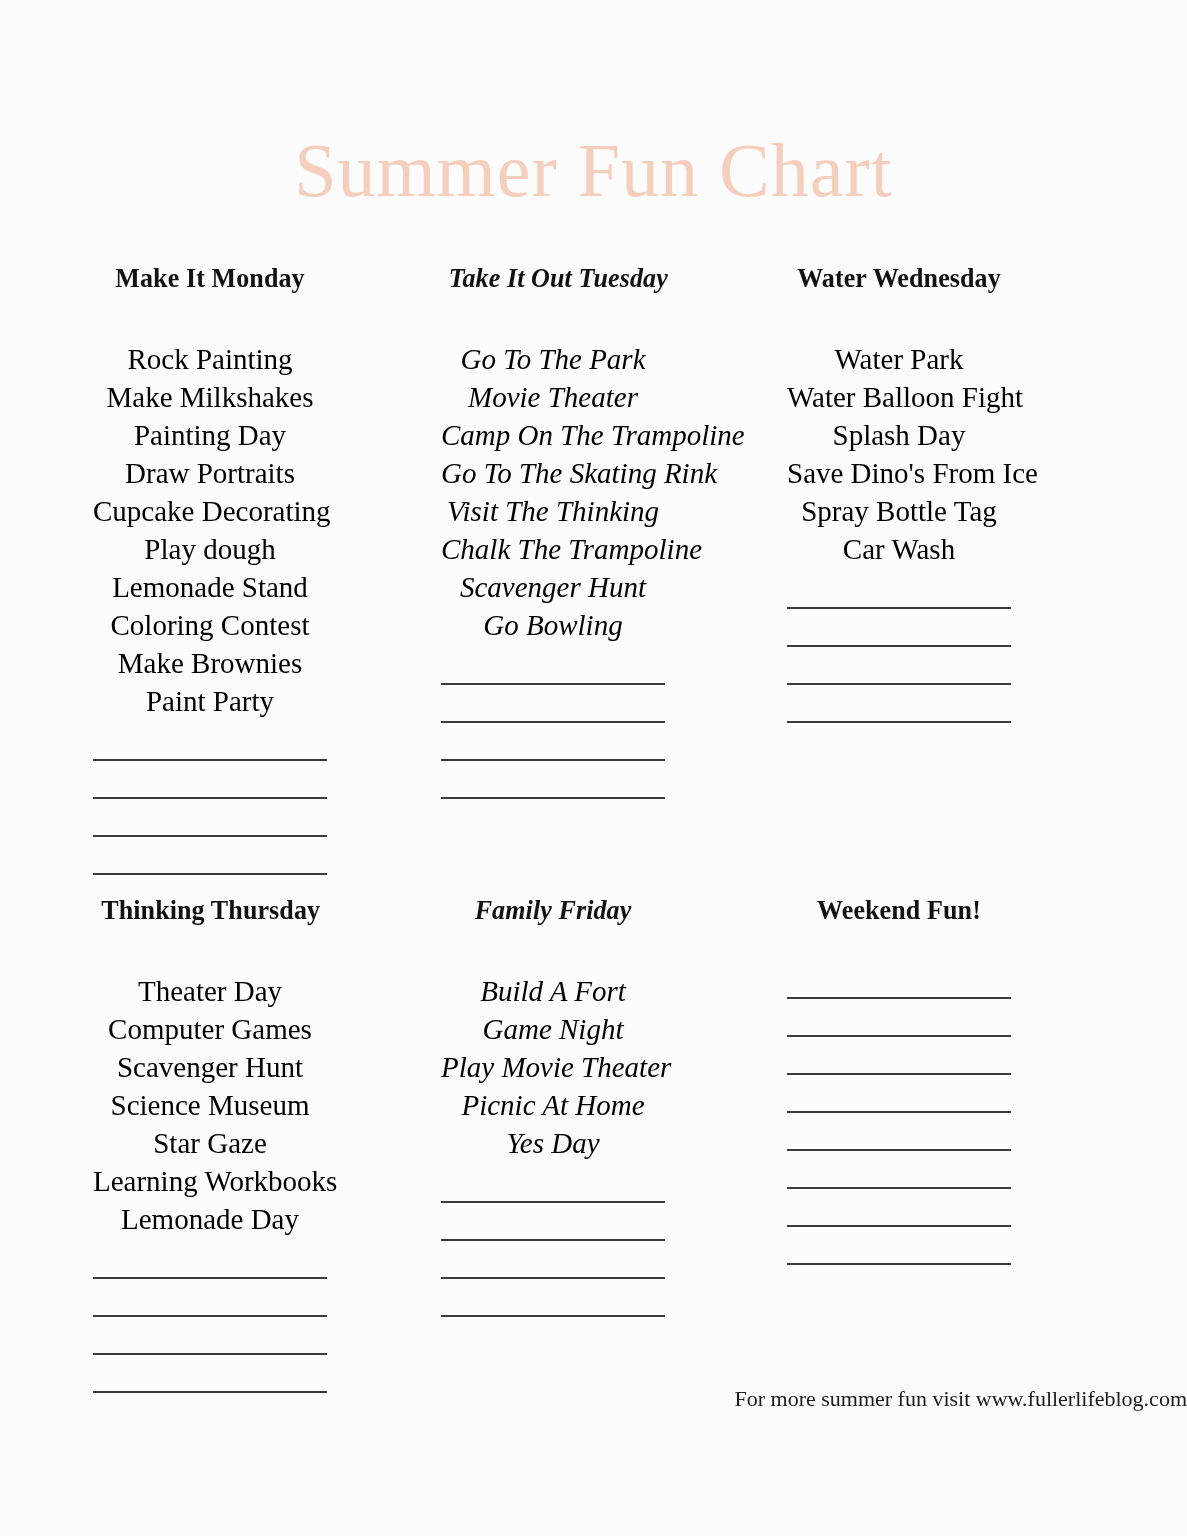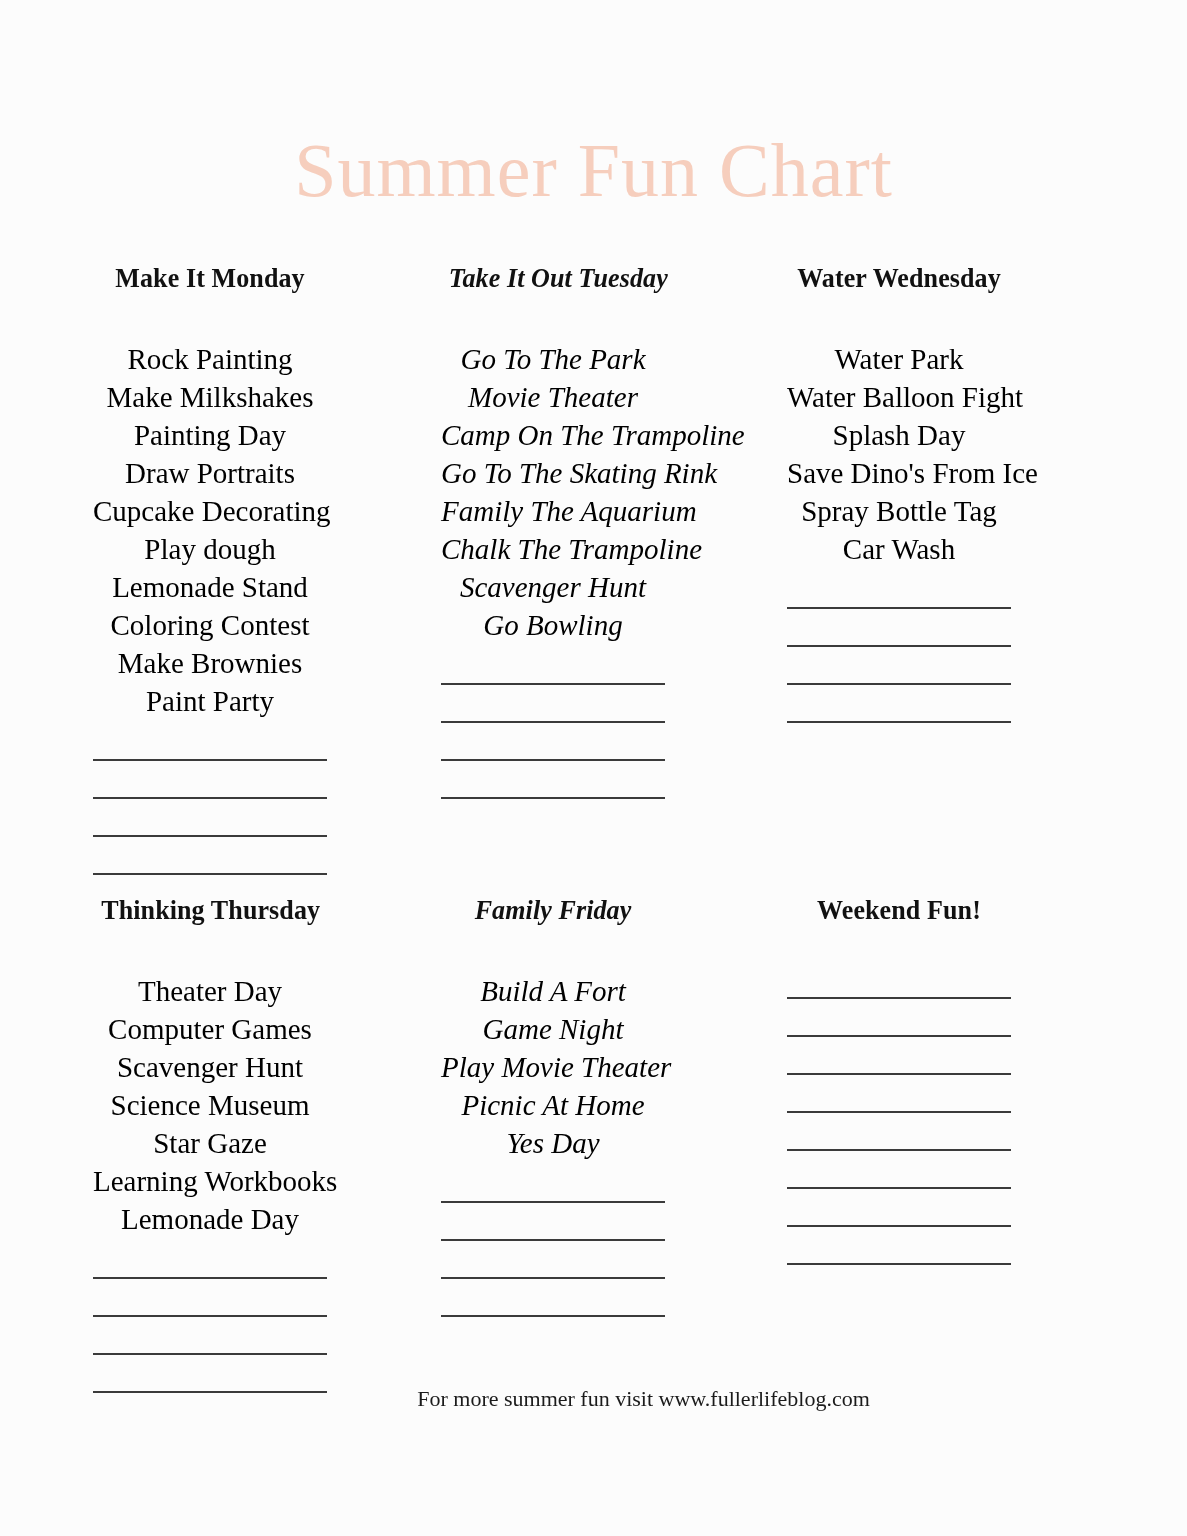--- a/index.html
+++ b/index.html
@@ -98,21 +98,21 @@
 
   
   .row-1 .col { min-height: 620px; }
 
   
   .footer {
     position: absolute;
     left: 0;
     top: 1386px;
     width: 1187px;
-    text-align: center;
+    text-align: right;
     padding-left: 100px;
     box-sizing: border-box;
     font-size: 22px;
     color: #1b1b1b;
     white-space: nowrap;
   }
 </style>
 </head>
 <body>
 
@@ -143,21 +143,21 @@
             <div class="line"></div>
           </div>
         </div>
       <div class="col col-2">
           <div class="col-head">Take It Out Tuesday</div>
           <div class="items">
             <div class="item">Go To The Park</div>
             <div class="item">Movie Theater</div>
             <div class="item">Camp On The Trampoline</div>
             <div class="item">Go To The Skating Rink</div>
-            <div class="item">Family The Aquarium</div>
+            <div class="item">Visit The Thinking</div>
             <div class="item">Chalk The Trampoline</div>
             <div class="item">Scavenger Hunt</div>
             <div class="item">Go Bowling</div>
           </div>
           <div class="lines">
             <div class="line"></div>
             <div class="line"></div>
             <div class="line"></div>
             <div class="line"></div>
           </div>

